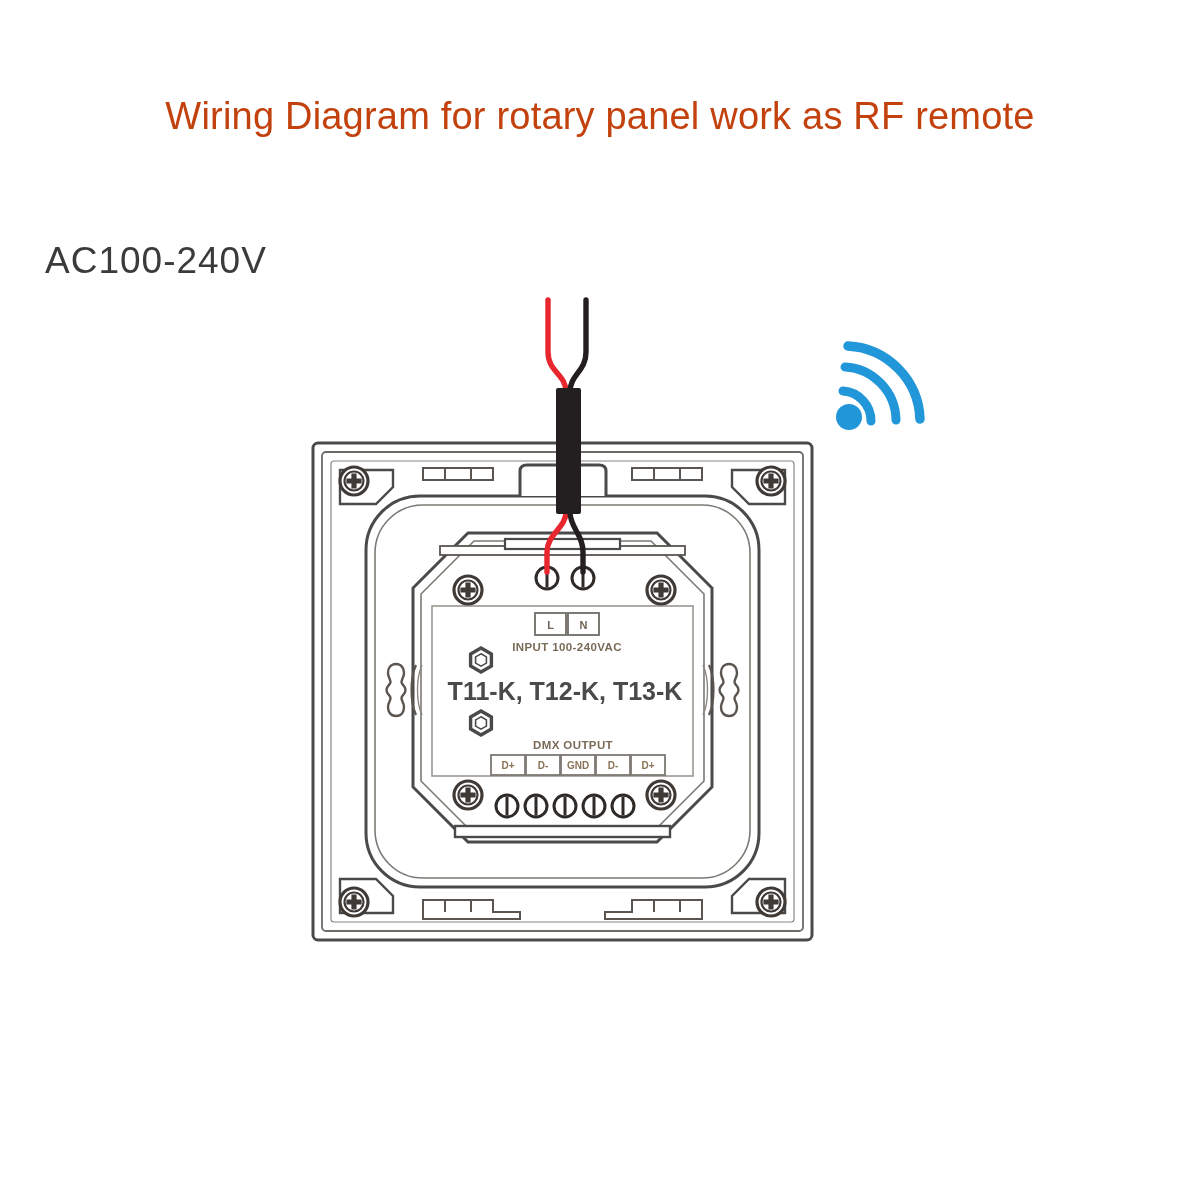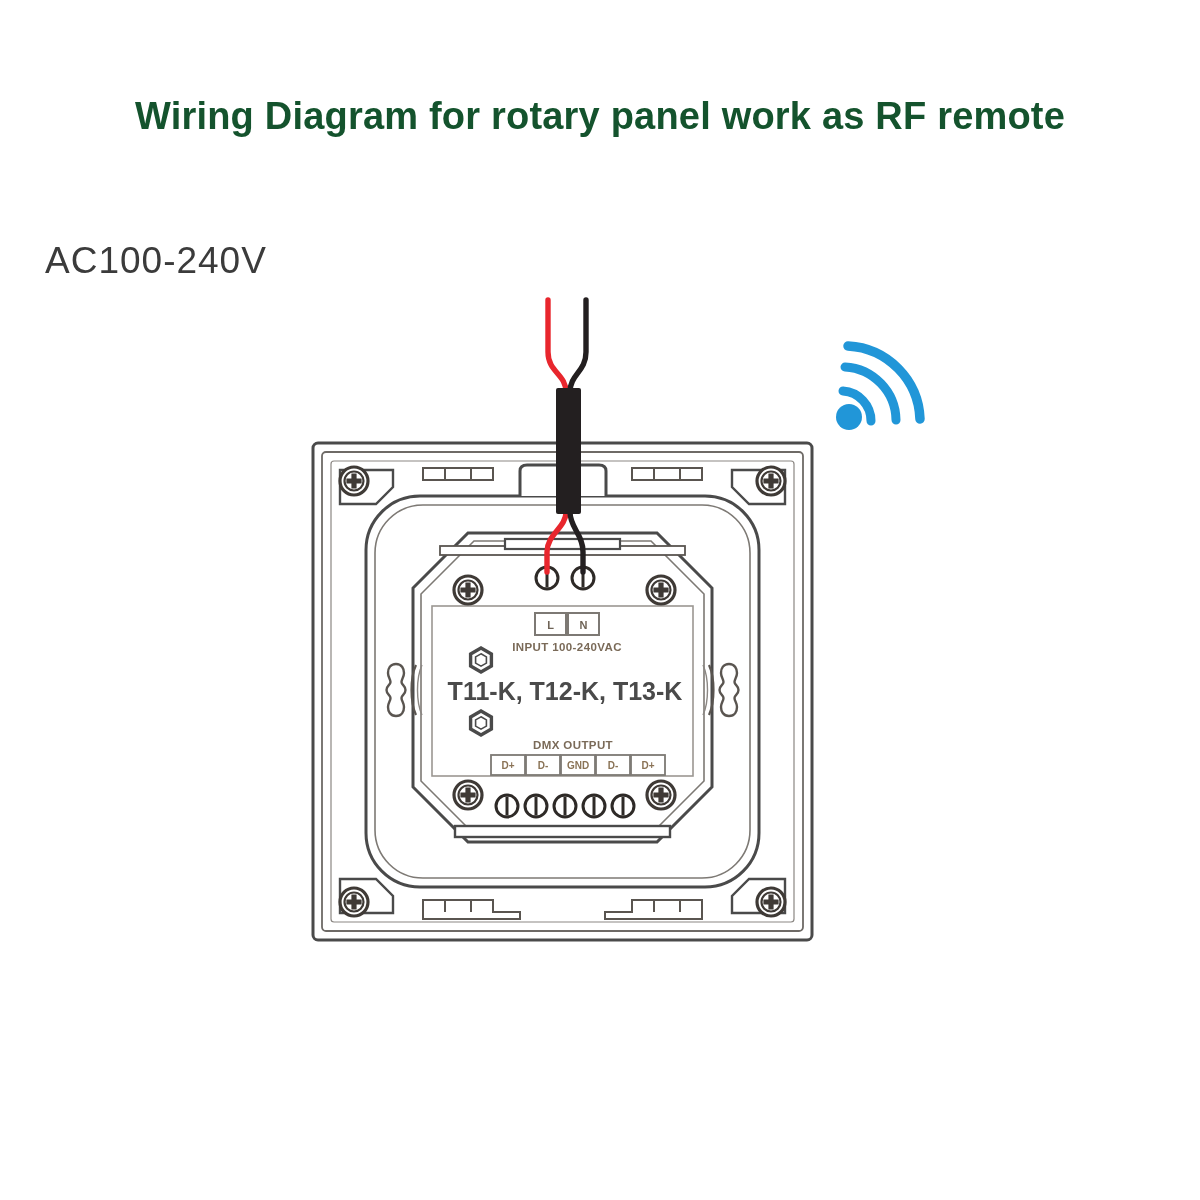--- a/index.html
+++ b/index.html
@@ -1,21 +1,21 @@
 <!DOCTYPE html>
 <html><head>
 <meta charset="utf-8">
 <style>
   html,body{margin:0;padding:0;background:#ffffff;}
   body{width:1200px;height:1200px;overflow:hidden;
        font-family:"Liberation Sans","DejaVu Sans",sans-serif;}
   #canvas{position:relative;width:1200px;height:1200px;background:#fff;}
   #title{
     position:absolute;left:0;top:95px;width:1200px;text-align:center;
-    font-size:38px;font-weight:700;color:#14532d;letter-spacing:.2px;
+    font-size:38px;font-weight:400;color:#c2410c;letter-spacing:.2px;
     font-family:"Liberation Sans","DejaVu Sans",sans-serif;
   }
   #ac-label{
     position:absolute;left:16px;top:240px;width:1200px;
     font-size:37px;color:#3b3b3b;letter-spacing:1px;
     font-family:"Liberation Sans","DejaVu Sans",sans-serif;
     padding-left:29px;
   }
   #art{position:absolute;left:0;top:0;width:1200px;height:1200px;}
   .t-model{font-size:25px;fill:#4a4a4a;font-weight:700;

